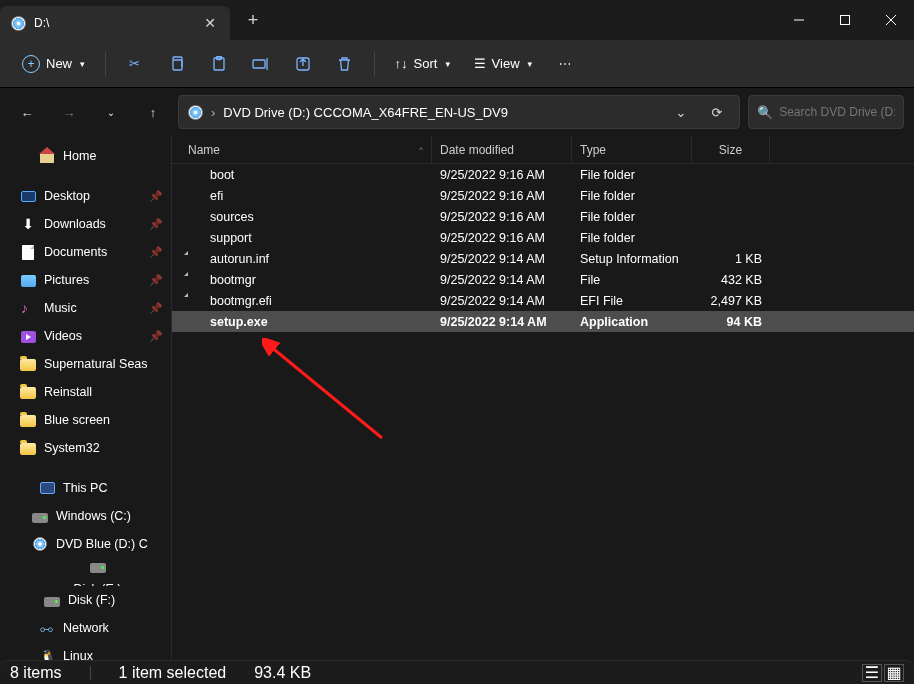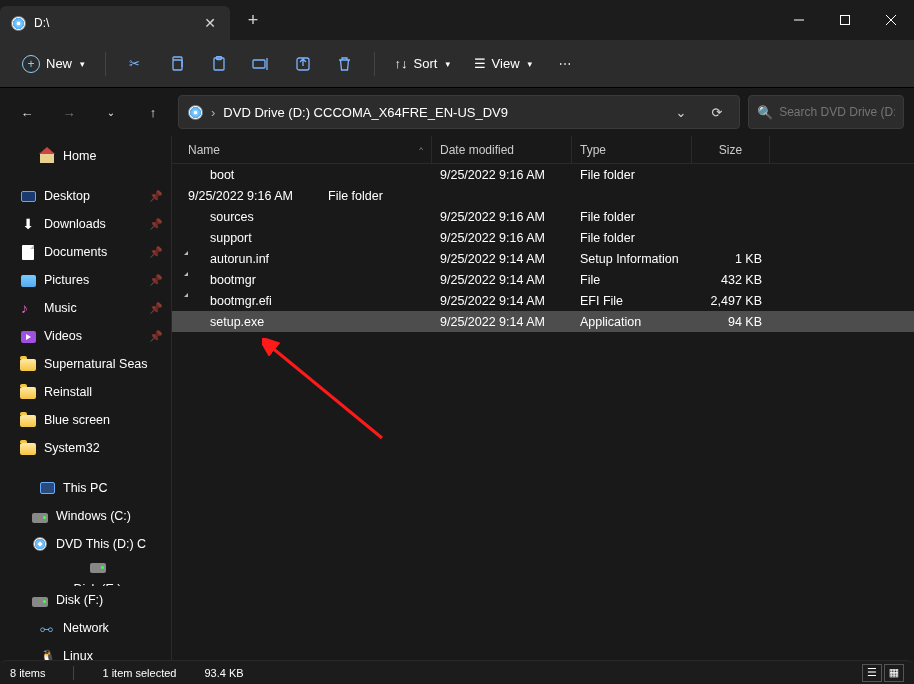--- a/index.html
+++ b/index.html
@@ -46,30 +46,30 @@
 .col-headers { height: 28px; display: flex; align-items: center; border-bottom: 1px solid #2a2a2a; font-size: 12px; color: #ccc; padding-left: 8px; }
 .col { padding: 0 8px; border-right: 1px solid #2a2a2a; height: 100%; display: flex; align-items: center; gap: 6px; }
 .col-name { width: 252px; gap: 24px; }
 .col-date { width: 140px; }
 .col-type { width: 120px; }
 .col-size { width: 78px; justify-content: center; }
 .sort-ind { font-size: 8px; opacity: .7; margin-left: auto; }
 
 .rows { flex: 1; }
 .row { height: 21px; display: flex; align-items: center; padding-left: 8px; font-size: 12.5px; cursor: pointer; }
-.row.selected { background: #4d4d4d; }
+.row.selected { background: #4d4d4d; font-weight: bold; }
 .row .cell { padding: 0 8px; white-space: nowrap; overflow: hidden; }
 .row .c-name { width: 252px; display: flex; align-items: center; gap: 6px; }
 .row .c-date { width: 140px; }
 .row .c-type { width: 120px; }
 .row .c-size { width: 78px; text-align: right; }
 .file-icon { width: 16px; height: 16px; flex-shrink: 0; }
 
 
-.status { height: 24px; background: #1c1c1c; border-top: 1px solid #2a2a2a; display: flex; align-items: center; padding: 0 10px; font-size: 11px; gap: 28px; border-radius: 8px; }
+.status { height: 24px; background: #1c1c1c; border-top: 1px solid #2a2a2a; display: flex; align-items: center; padding: 0 10px; font-size: 16px; gap: 28px; border-radius: 8px; }
 .status-sep { width: 1px; height: 14px; background: #444; }
 .view-toggles { margin-left: auto; display: flex; gap: 2px; }
 .vt { width: 20px; height: 18px; border: 1px solid #555; display: flex; align-items: center; justify-content: center; cursor: pointer; }
 
 
 .arrow-annot { position: absolute; left: 262px; top: 338px; pointer-events: none; }
 
 
 .fi-folder { background: linear-gradient(#ffe9a6,#f4c542); border-radius: 2px; width: 16px; height: 12px; margin-top: 2px; position: relative; }
 .fi-folder::before { content:""; position:absolute; top:-3px; left:0; width:7px; height:3px; background:#f4c542; border-radius:2px 2px 0 0; }
@@ -281,29 +281,29 @@
     <div class="side-item" style="padding-left:32px;">
         <span class="side-icon">
           <span class="fi-drive"></span>
         </span>
         <span>Windows (C:)</span>
       </div>
     <div class="side-item" style="padding-left:32px;">
         <span class="side-icon">
           <span class="fi-disc" style="width:14px;height:14px;"></span>
         </span>
-        <span>DVD This (D:) C</span>
+        <span>DVD Blue (D:) C</span>
       </div>
     <div class="side-item" style="padding-left:32px;flex-direction:column;">
         <span class="side-icon">
           <span class="fi-drive"></span>
         </span>
         <span>Disk (E:)</span>
       </div>
-    <div class="side-item" style="padding-left:32px;">
+    <div class="side-item" style="padding-left:44px;">
         <span class="side-icon">
           <span class="fi-drive"></span>
         </span>
         <span>Disk (F:)</span>
       </div>
     <div class="side-item root">
         <span class="side-icon">
           <span class="fi-net">⧟</span>
         </span>
         <span>Network</span>
@@ -337,20 +337,24 @@
         <div class="row">
           <div class="cell c-name">
             <span class="file-icon"><span class="fi-folder"></span></span>
             <span>boot</span>
           </div>
           <div class="cell c-date">9/25/2022 9:16 AM</div>
           <div class="cell c-type">File folder</div>
           <div class="cell c-size"></div>
         </div>
         <div class="row">
+          <div class="cell c-name">
+            <span class="file-icon"><span class="fi-folder"></span></span>
+            <span>efi</span>
+          </div>
           <div class="cell c-date">9/25/2022 9:16 AM</div>
           <div class="cell c-type">File folder</div>
           <div class="cell c-size"></div>
         </div>
         <div class="row">
           <div class="cell c-name">
             <span class="file-icon"><span class="fi-folder"></span></span>
             <span>sources</span>
           </div>
           <div class="cell c-date">9/25/2022 9:16 AM</div>

